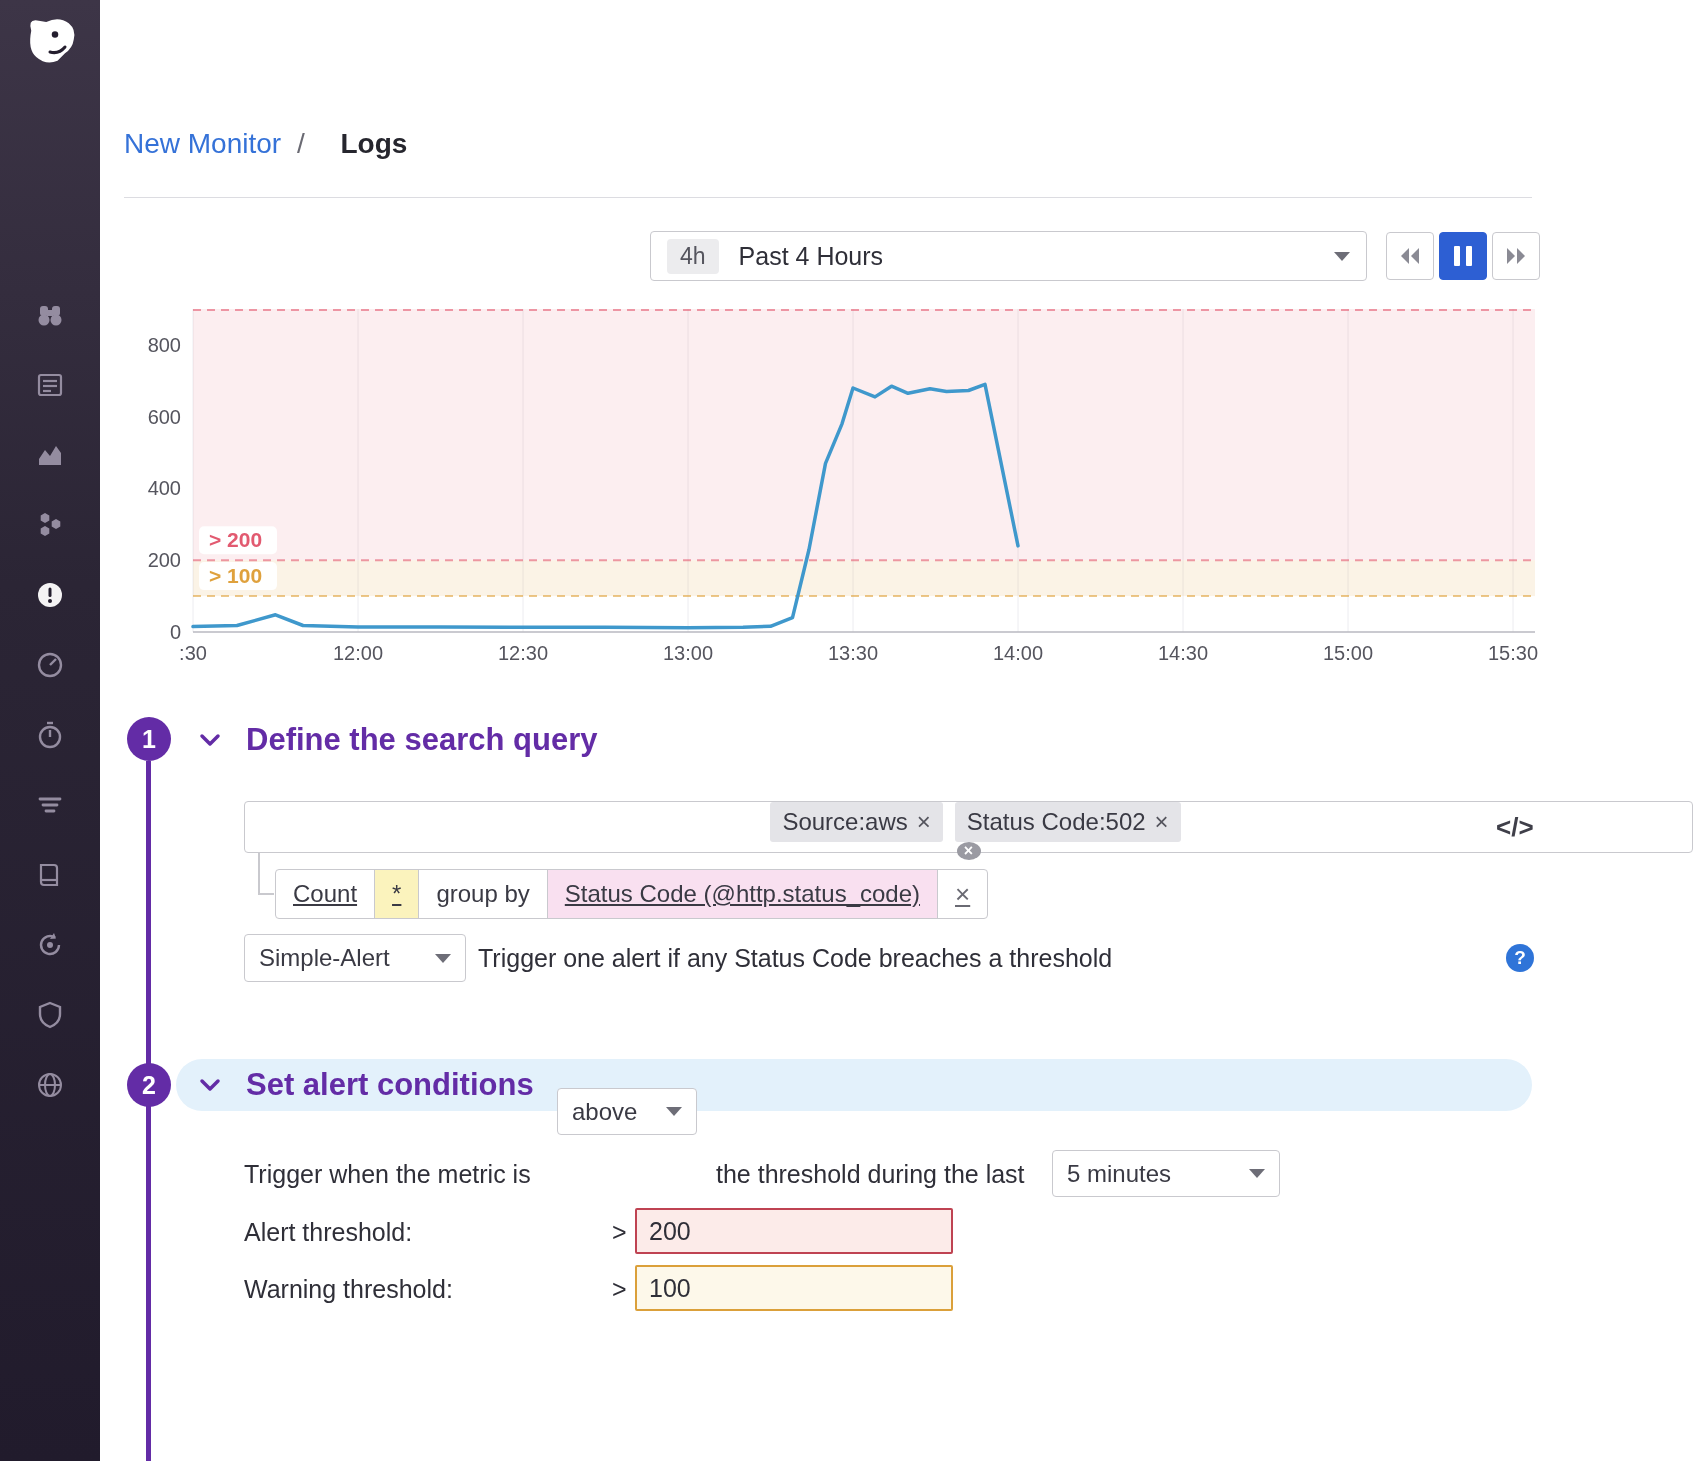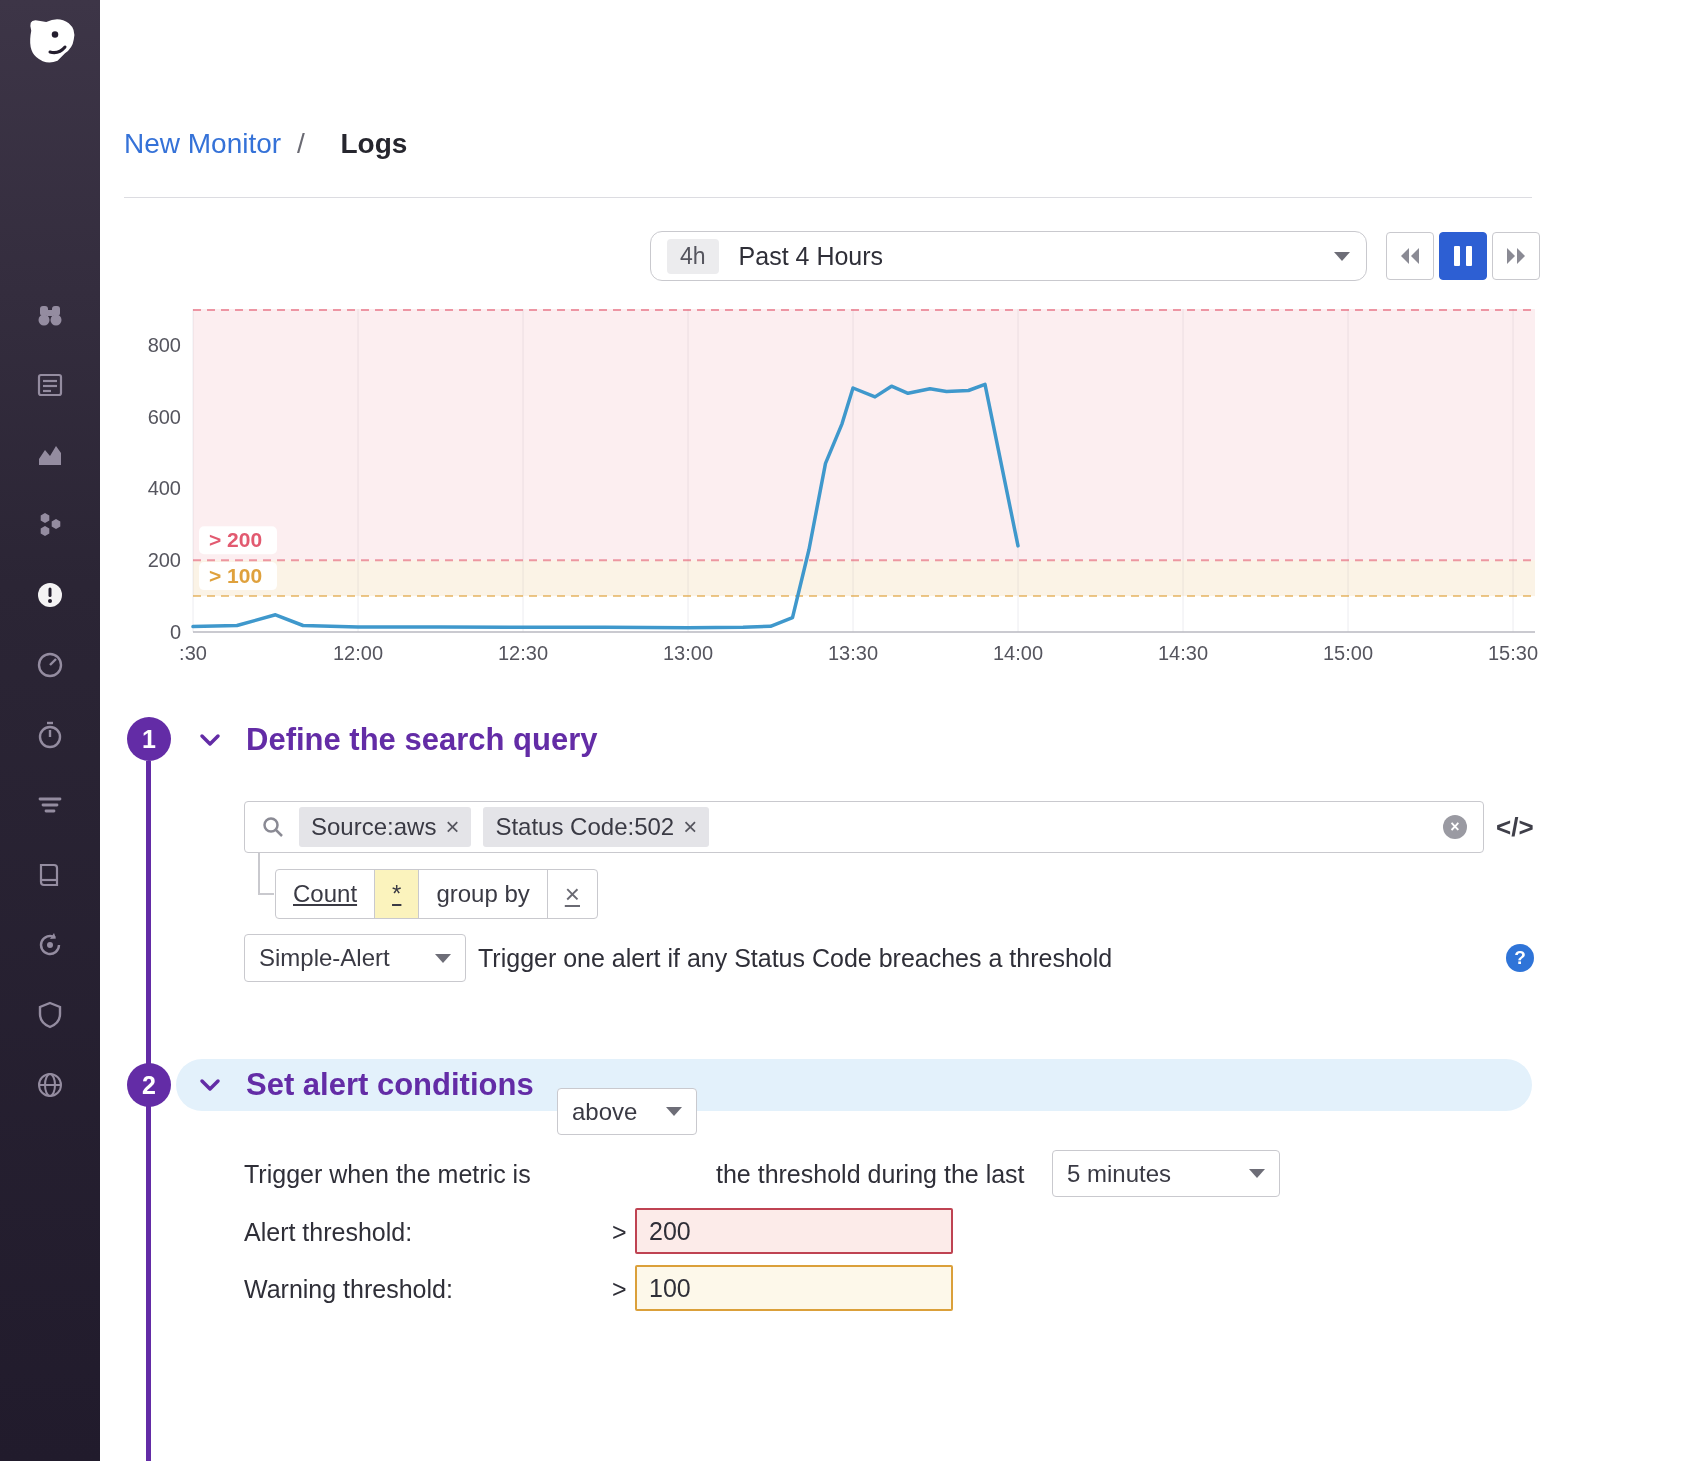--- a/index.html
+++ b/index.html
@@ -24,21 +24,21 @@
   
   .breadcrumb { position:absolute; left:124px; top:128px; font-size:28px; }
   .breadcrumb .bc-link { color:#3572d8; cursor:pointer; }
   .breadcrumb .bc-sep { color:#6a6a73; margin:0 8px; }
   .breadcrumb .bc-current { color:#26262e; font-weight:bold;margin-left:20px; }
   .divider { position:absolute; left:124px; top:197px; width:1408px; height:0;
     border-top:1px solid #dcdce1; }
 
   
   .timebar { position:absolute; left:650px; top:231px; width:717px; height:50px;
-    border:1px solid #c9c9ce; border-radius:12px; background:#fff; display:flex;
+    border:1px solid #c9c9ce; border-radius:4px; background:#fff; display:flex;
     align-items:center; padding:18px 16px; cursor:pointer; }
   .range-badge { background:#ececee; border-radius:4px; padding:4px 13px;
     font-size:23px; color:#55555e; }
   .range-label { margin-left:20px; font-size:25px; color:#2f2f38; }
   .spacer { flex:1; }
   .caret { width:0; height:0; border-left:8px solid transparent;
     border-right:8px solid transparent; border-top:9px solid #6d6d77; }
   .media-group { position:absolute; left:1386px; top:232px; display:flex; gap:5px; }
   .media-btn { width:48px; height:48px; border:1px solid #c9c9ce; border-radius:4px;
     background:#fff; display:flex; align-items:center; justify-content:center; cursor:pointer; }
@@ -60,23 +60,23 @@
   .sec-chevron { position:absolute; cursor:pointer; z-index:3; }
   #chev1 { left:197px; top:727px; }
   #chev2 { left:197px; top:1072px; }
   .sec-title { position:absolute; font-size:31px; font-weight:bold; color:#632ca6; }
   #title1 { left:246px; top:722px; }
   #title2 { left:246px; top:1067px; }
   .band2 { position:absolute; left:176px; top:1059px; width:1356px; height:52px;
     background:#e3f1fb; border-radius:26px; z-index:0; }
 
   
-  .search-box { position:absolute; left:244px; top:801px; width:1240px; height:52px;
+  .search-box { position:absolute; left:244px; top:801px; width:1449px; height:52px;
     border:1px solid #c9c9ce; border-radius:4px; background:#fff; display:flex;
-    align-items:center; padding:0 16px; cursor:text; }
+    align-items:center; padding:0 16px; cursor:text;flex-direction:column; }
   .search-tags { display:flex; gap:12px; margin-left:14px; }
   .tag { background:#e4e4e8; border-radius:3px; padding:6px 12px; font-size:24px;
     color:#3a3a44; display:flex; align-items:center; gap:9px; cursor:pointer; }
   .tag-x { color:#55555e; font-size:24px; line-height:24px; cursor:pointer; }
   .clear-btn { width:24px; height:24px; border-radius:50%; background:#9a9aa2; color:#fff;
     font-size:16px; font-weight:bold; display:flex; align-items:center; justify-content:center;
     cursor:pointer; }
   .code-btn { position:absolute; left:1496px; top:812px; font-size:26px; font-weight:600;
     color:#3f3f49; cursor:pointer; }
   .elbow { position:absolute; left:258px; top:853px; width:16px; height:42px;
@@ -308,20 +308,21 @@
     <span class="clear-btn">×</span>
   </div>
   <div class="code-btn">&lt;/&gt;</div>
 
   <div class="elbow"></div>
 
   <div class="count-row">
     <span class="cell clickable">Count</span>
     <span class="cell star clickable">*</span>
     <span class="cell">group by</span>
+    <span class="cell pink clickable">Status Code (@http.status_code)</span>
     <span class="cell xcell clickable">×</span>
   </div>
 
   <div class="dropdown" id="alert-type-dd">
     <span>Simple-Alert</span>
     <span class="caret"></span>
   </div>
   <div class="alert-desc">Trigger one alert if any Status Code breaches a threshold</div>
   <div class="help-circle">?</div>
 

